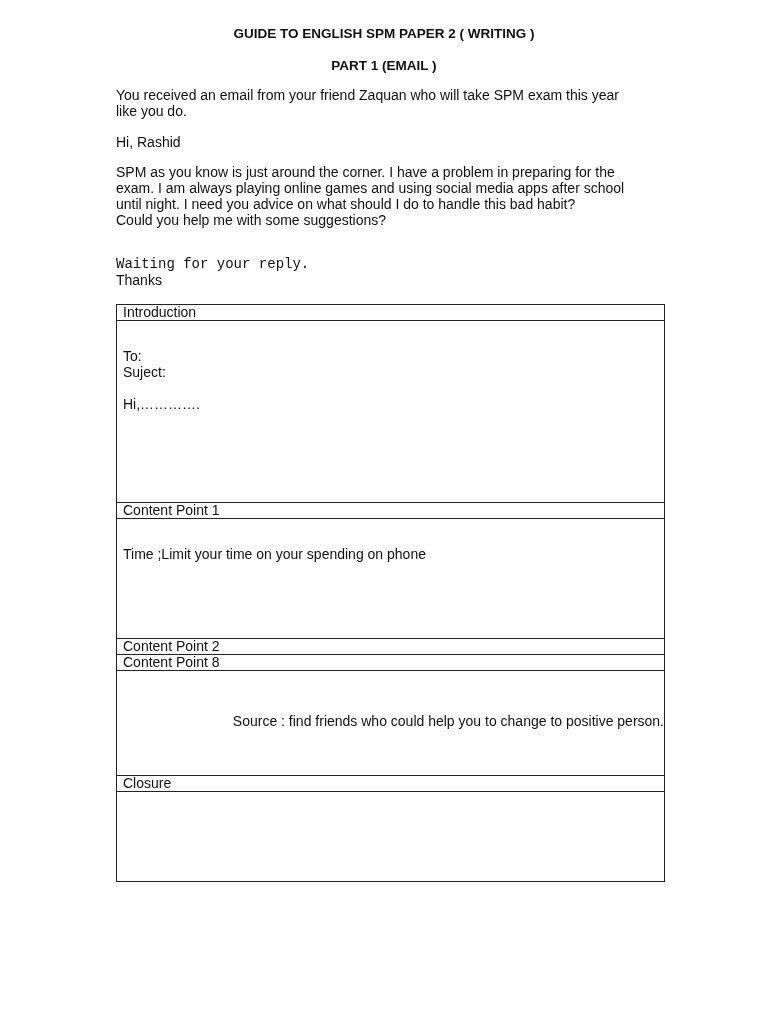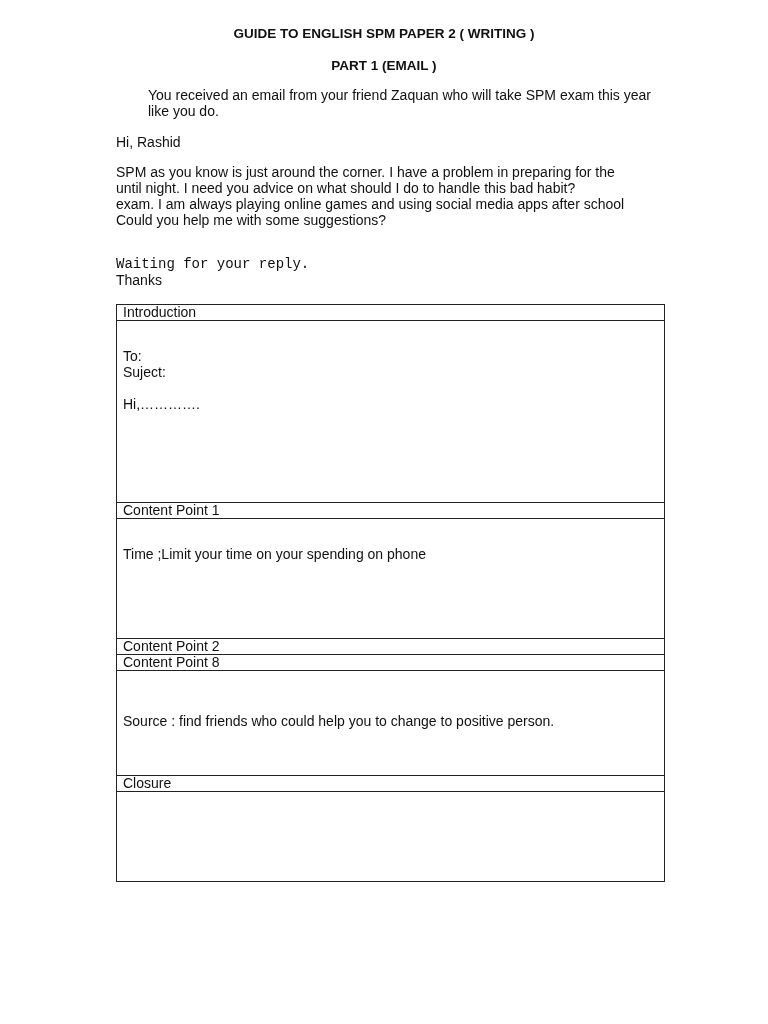--- a/index.html
+++ b/index.html
@@ -7,62 +7,62 @@
       width: 768px; height: 1024px; position: relative; overflow: hidden;
       font-family: "Liberation Sans", sans-serif; color: #111111; font-size: 14px;
     }
     .title {
       position: absolute; left: 0; width: 768px; text-align: center;
       font-weight: bold; font-size: 13.5px;
     }
     .t1 { top: 26px; }
     .t2 { top: 58px; }
     .para { position: absolute; left: 116px; width: 540px; line-height: 16px; font-size: 14px; }
-    .p-intro { top: 87px; margin-left: 32px; }
+    .p-intro { top: 87px; }
     .p-hi { top: 134px; }
     .p-body { top: 164px; }
     .p-wait { top: 256px; font-family: Liberation Mono, monospace; }
     .p-thanks { top: 272px; }
     .table {
       position: absolute; left: 116px; top: 304px; width: 549px;
       border: 1px solid #222; box-sizing: border-box;
     }
     .row-label {
       height: 15px; line-height: 15px; padding-left: 6px;
       border-bottom: 1px solid #222; font-size: 14px;
     }
     .row-body {
       padding-left: 6px; border-bottom: 1px solid #222; box-sizing: border-box;
       font-size: 14px; line-height: 16px; margin-top: 27px;
     }
     .row-body.last { border-bottom: none; }
     .b-intro { height: 155px; }
     .b-c1 { height: 93px; }
     .b-c2 { height: 78px; padding-top: 15px; }
-    .b-c3 { height: 78px; padding-top: 15px; }
+    .b-c3 { height: 78px; padding-top: 15px; text-align: right; }
     .b-close { height: 62px; }
     .line { display: block; min-height: 16px; }
   </style>
 </head>
 <body>
 
 <div class="title t1">GUIDE TO ENGLISH SPM PAPER 2 ( WRITING )</div>
 <div class="title t2">PART 1  (EMAIL )</div>
 
 <div class="para p-intro">
   <span class="line">You received an email from your friend Zaquan who will take SPM exam this year</span>
   <span class="line">like you do.</span>
 </div>
 
 <div class="para p-hi">Hi, Rashid</div>
 
 <div class="para p-body">
   <span class="line">SPM as you know is just around the corner. I have a problem in preparing for the</span>
+  <span class="line">exam. I am always playing online games and using social media apps after school</span>
   <span class="line">until night. I need you advice on what should I do to handle this bad habit?</span>
-  <span class="line">exam. I am always playing online games and using social media apps after school</span>
   <span class="line">Could you help me with some suggestions?</span>
 </div>
 
 <div class="para p-wait">Waiting for your reply.</div>
 <div class="para p-thanks">Thanks</div>
 
 <div class="table">
   <div class="row-label">Introduction</div>
   <div class="row-body b-intro">
     <span class="line">To:</span>

